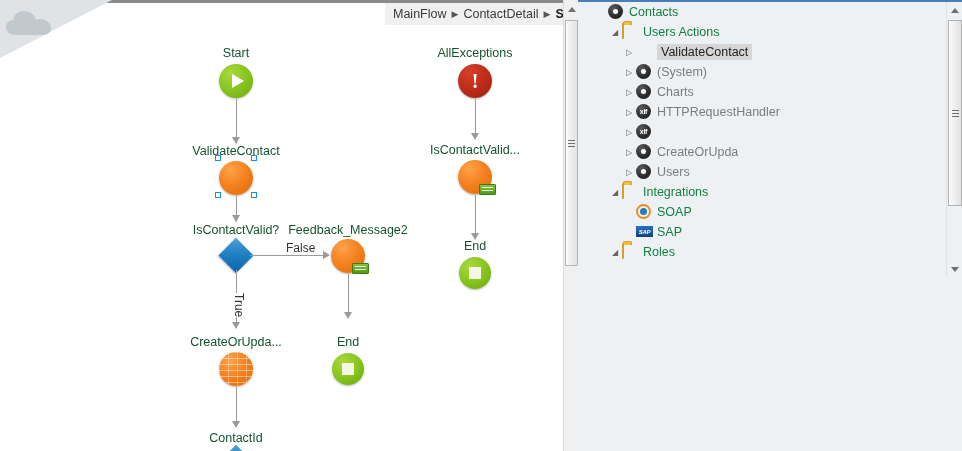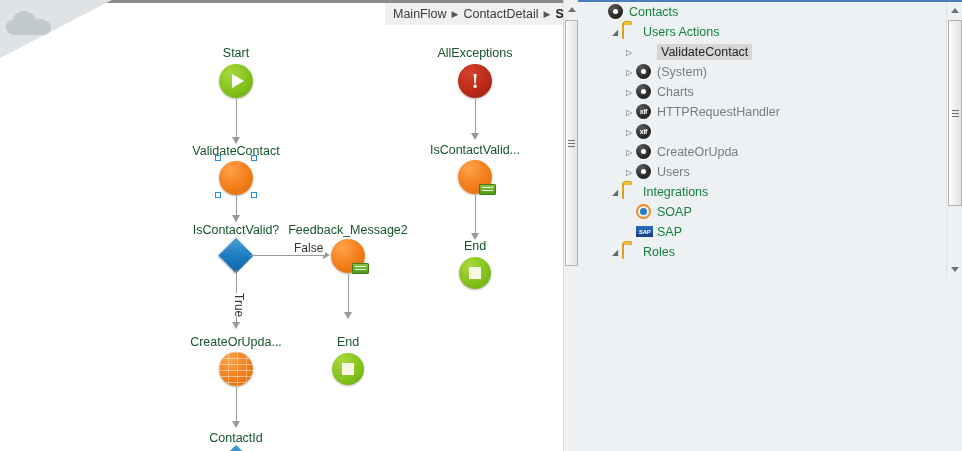--- a/index.html
+++ b/index.html
@@ -290,21 +290,21 @@
     <div class="sel-handle" style="left:251px; top:192px;"></div>
 
     <div class="conn conn-v" style="left:236px; top:196px; height:26px;"></div>
     <div class="arrow-down" style="left:236px; top:215px;"></div>
 
     <div class="node-label" style="left:236px; top:223px;">IsContactValid?</div>
     <div class="diamond" style="left:236px; top:243px;"></div>
 
     <div class="conn conn-h" style="left:250px; top:255px; width:76px;"></div>
     <div class="arrow-right" style="left:323px; top:251px;"></div>
-    <div class="conn-label" style="left:292px; top:241px;">False</div>
+    <div class="conn-label" style="left:284px; top:241px;">False</div>
 
     <div class="node-label" style="left:348px; top:223px;">Feedback_Message2</div>
     <div class="circle action-circle" style="left:348px; top:239px;">
       <span class="msg-badge">
           <i></i>
         </span>
     </div>
 
     <div class="conn conn-v" style="left:348px; top:274px; height:44px;"></div>
     <div class="arrow-down" style="left:348px; top:312px;"></div>

